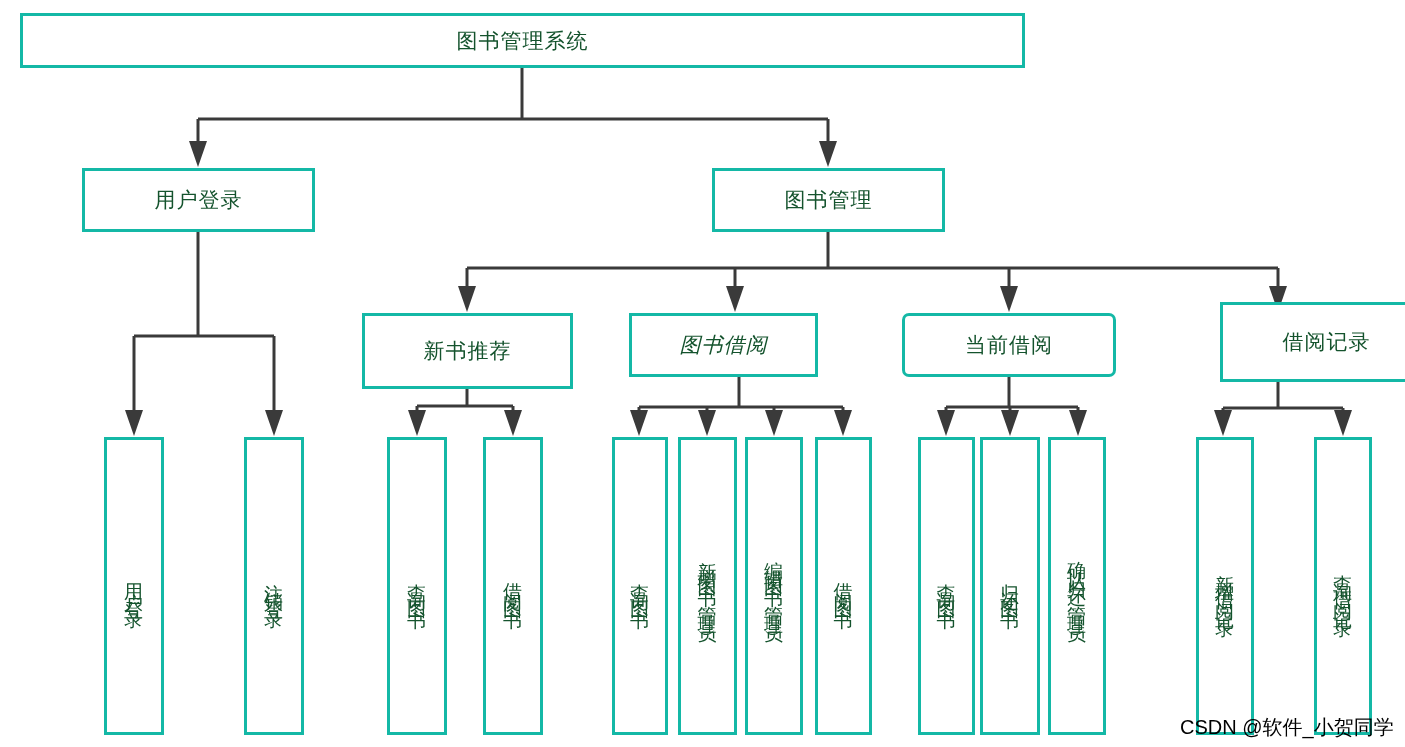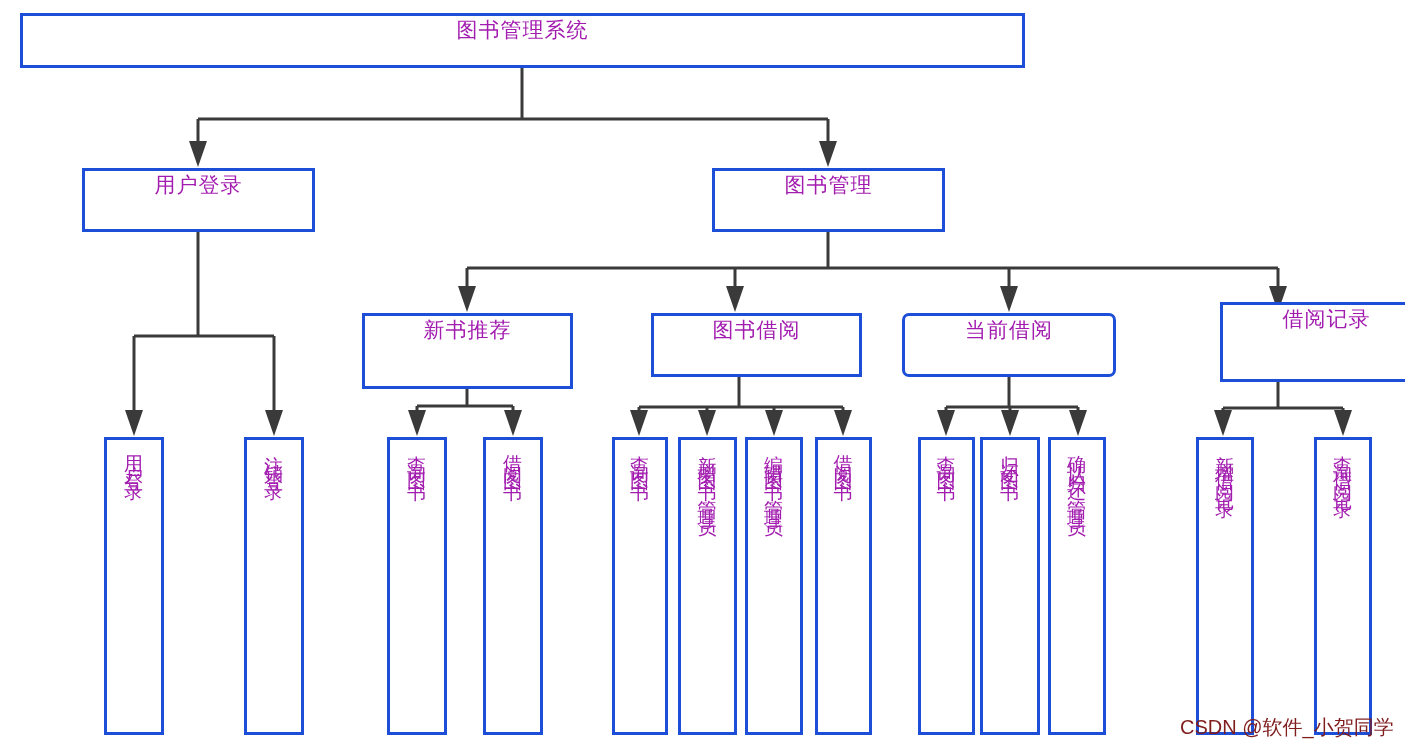--- a/index.html
+++ b/index.html
@@ -12,48 +12,48 @@
     overflow: hidden;
   }
   #wires {
     position: absolute;
     left: 0; top: 0;
     z-index: 1;
   }
   .node {
     position: absolute;
     box-sizing: border-box;
-    border: 3px solid #1d4ed8;
+    border: 3px solid #14b8a6;
     background: #ffffff;
     display: flex;
-    align-items: flex-start;
+    align-items: center;
     justify-content: center;
     z-index: 2;
-    color: #a21caf;
+    color: #14532d;
   }
   .hlabel {
     font-size: 21px;
     letter-spacing: 1px;
     white-space: nowrap;
   }
   .leaf .vtext {
     writing-mode: vertical-rl;
     text-orientation: mixed;
     font-size: 19px;
     letter-spacing: 9px;
     line-height: 1;
     white-space: nowrap;
   }
   #watermark {
     position: absolute;
     left: 1180px;
     top: 714px;
     width: 225px;
     font-size: 20px;
-    color: #7f1d1d;
+    color: #000000;
     z-index: 3;
     white-space: nowrap;
   }
 </style>
 </head>
 <body>
 
 <div id="stage">
 
   <svg id="wires" width="1405" height="747">
@@ -118,21 +118,21 @@
   <div class="node" style="left:82px; top:168px; width:233px; height:64px;">
     <span class="hlabel">用户登录</span>
   </div>
   <div class="node" style="left:712px; top:168px; width:233px; height:64px;">
     <span class="hlabel">图书管理</span>
   </div>
 
   <div class="node" style="left:362px; top:313px; width:211px; height:76px;">
     <span class="hlabel">新书推荐</span>
   </div>
-  <div class="node" style="left:651px; top:313px; width:211px; height:64px;">
+  <div class="node" style="left:629px; top:313px; width:189px; height:64px;font-style:italic;">
     <span class="hlabel">图书借阅</span>
   </div>
   <div class="node" style="left:902px; top:313px; width:214px; height:64px;border-radius:7px;">
     <span class="hlabel">当前借阅</span>
   </div>
   <div class="node" style="left:1172px; top:302px; width:213px; height:80px;margin-left:48px;">
     <span class="hlabel">借阅记录</span>
   </div>
 
   <div class="node leaf" style="left:104px; top:437px; width:60px; height:298px;">

